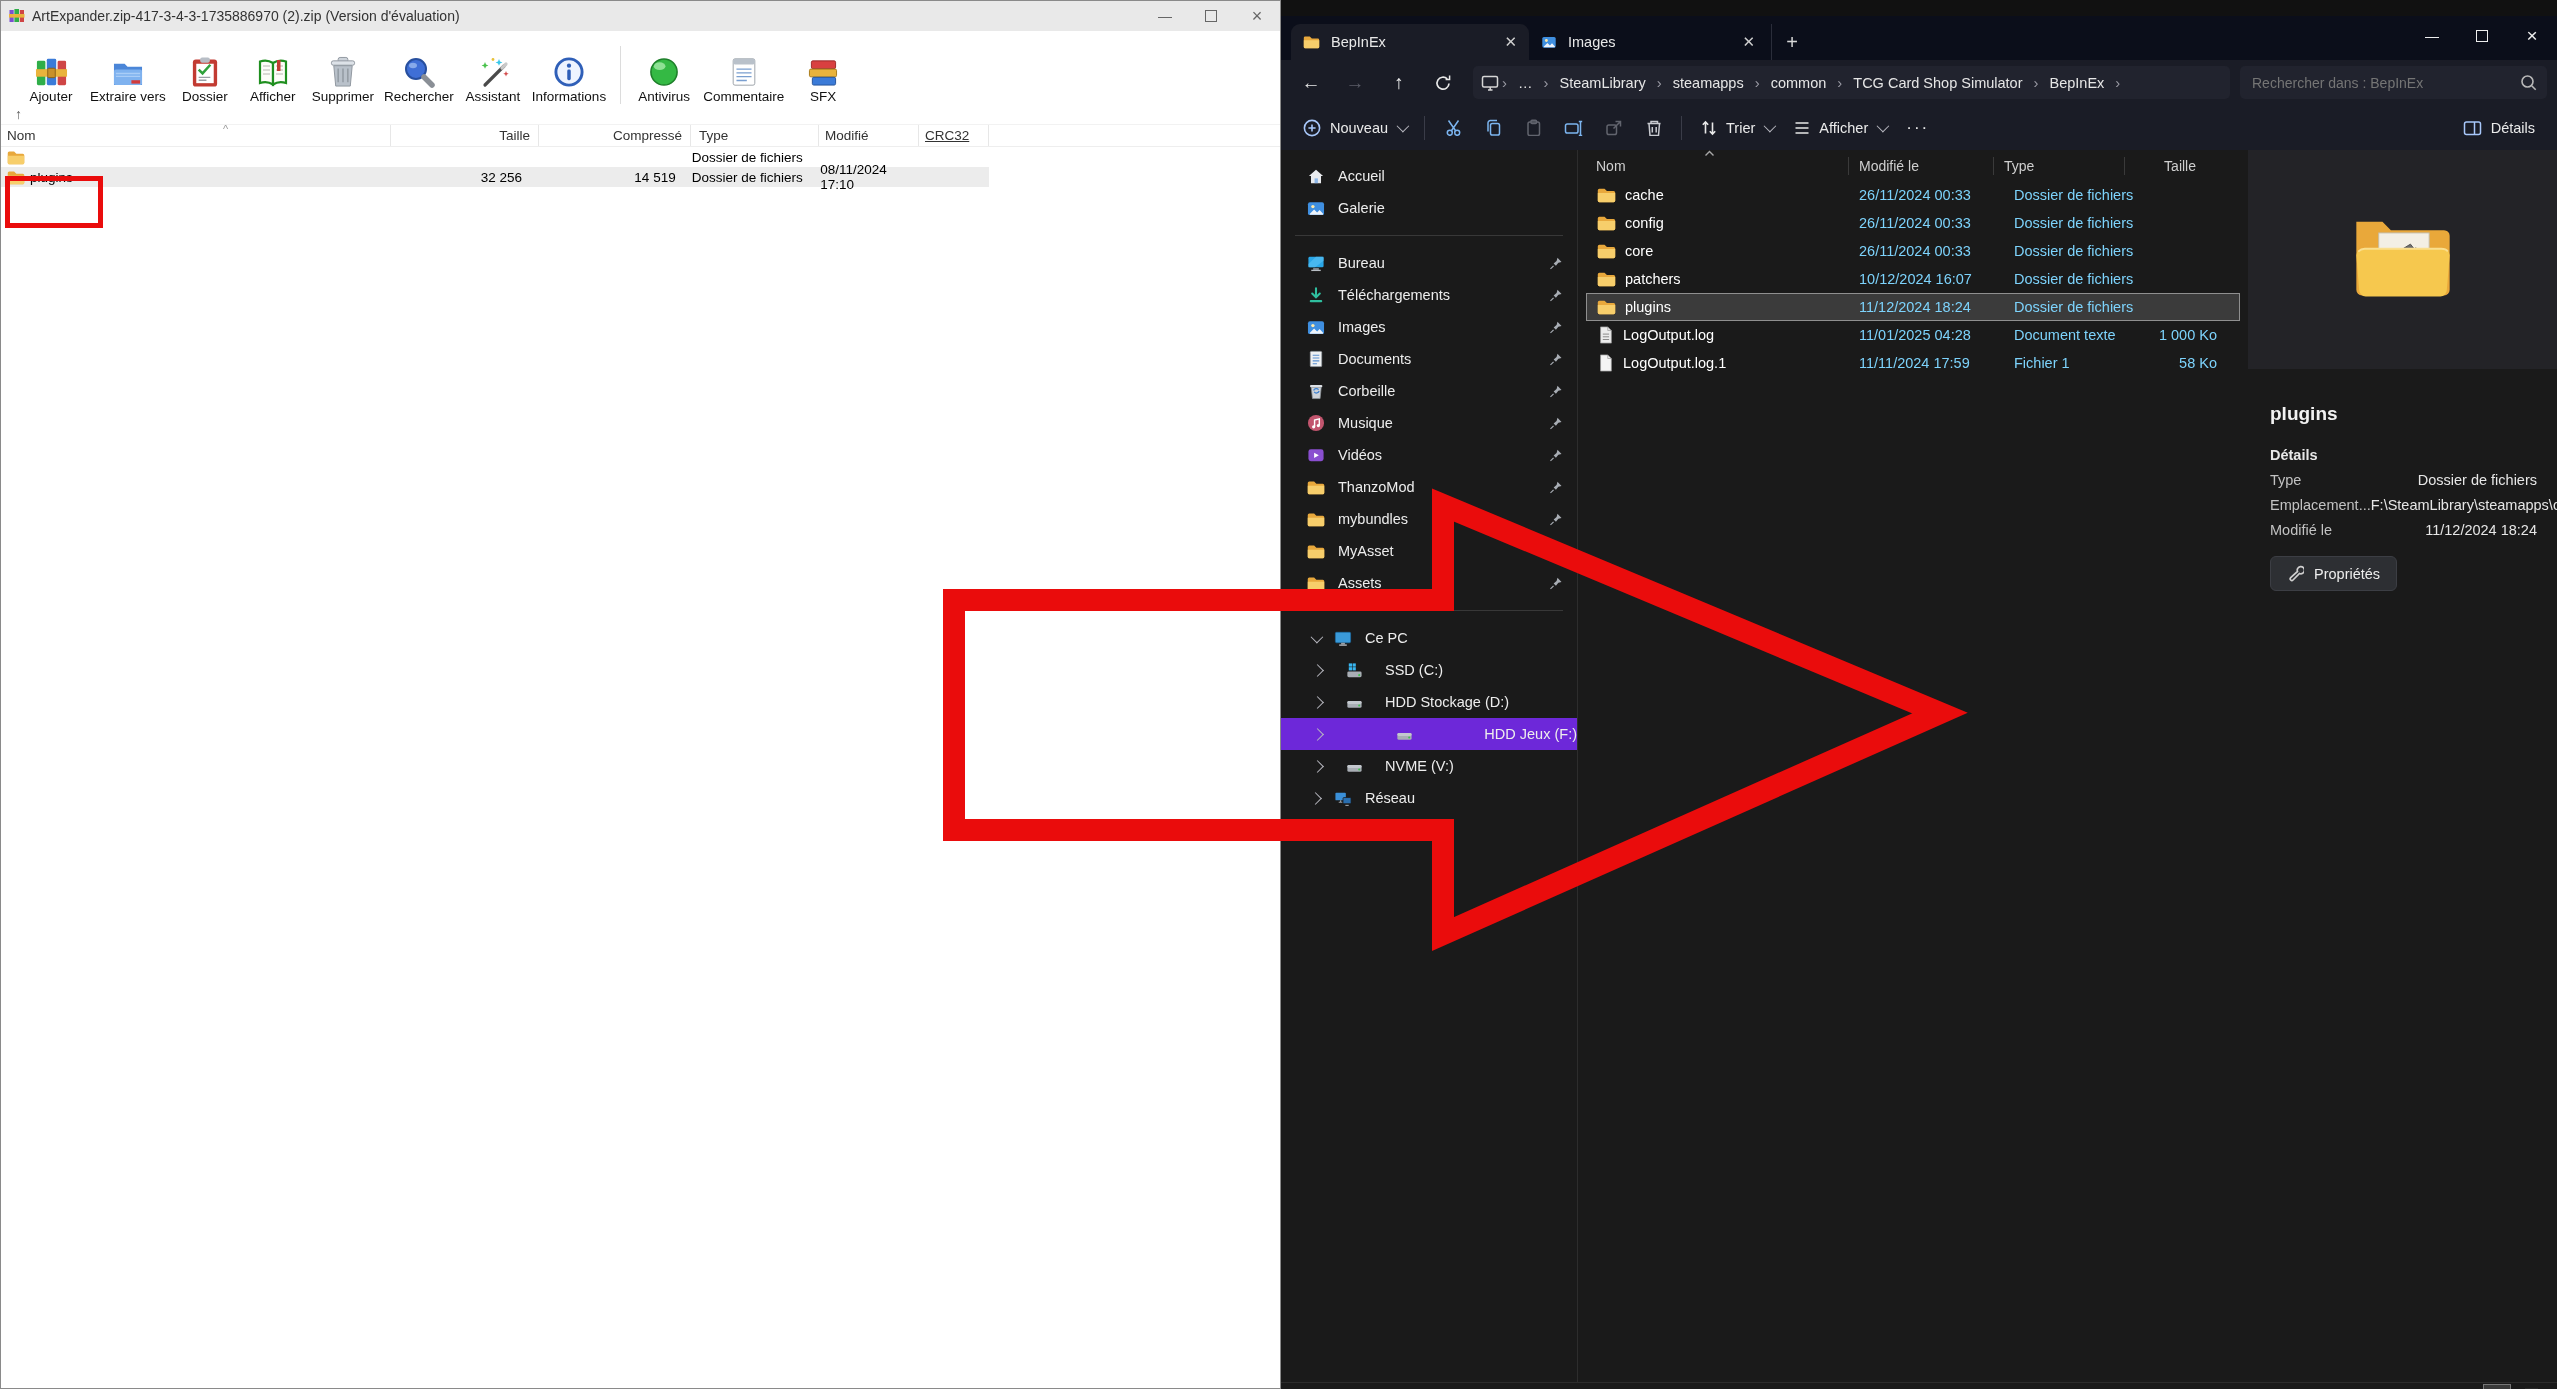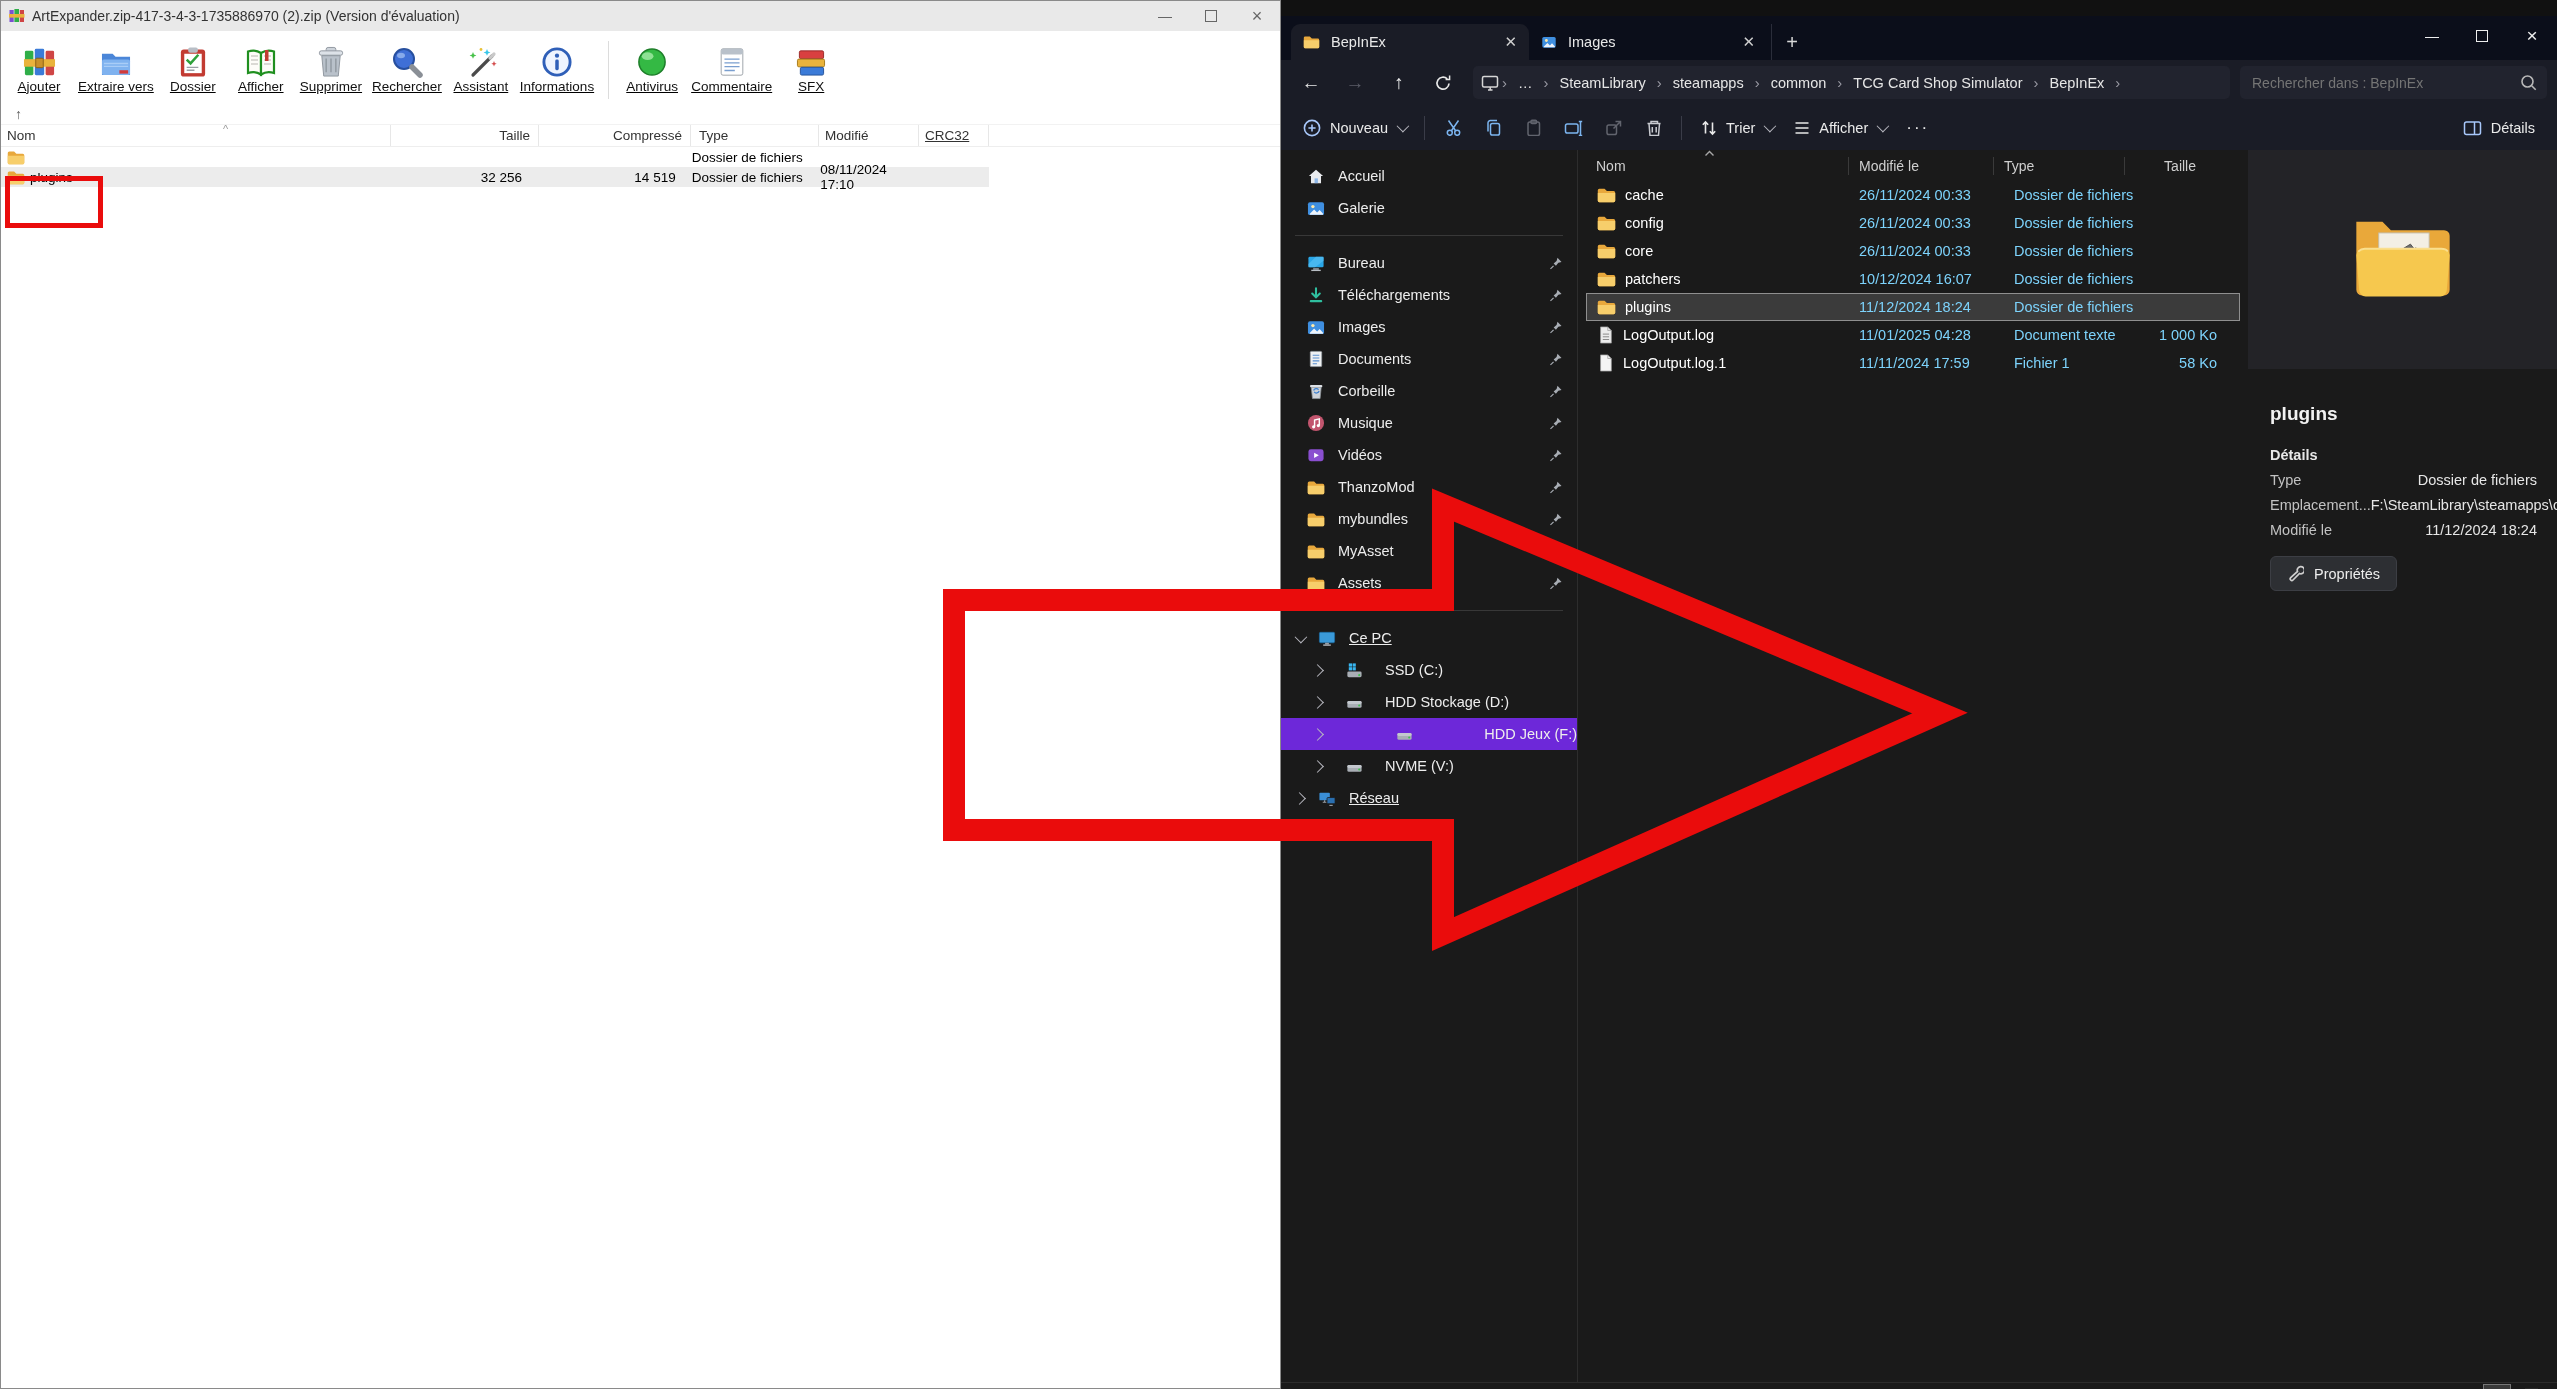--- a/index.html
+++ b/index.html
@@ -12,21 +12,21 @@
   .winrar{position:absolute;left:0;top:0;width:1281px;height:1389px;background:#fff;
           border:1px solid #8a8a8a;box-sizing:border-box;}
   .wr-titlebar{height:30px;background:#e9e9e9;display:flex;align-items:center;
                padding:0 0 0 8px;font-size:14px;color:#333;}
   .wr-title{margin-left:7px;white-space:nowrap;}
   .wr-ctls{margin-left:auto;display:flex;height:100%;}
   .wr-ctl{width:46px;display:flex;align-items:center;justify-content:center;color:#666;font-size:14px;}
   .wr-maxbox{width:10px;height:10px;border:1.5px solid #666;}
   .wr-menubar{height:25px;display:flex;align-items:center;padding-left:8px;font-size:14px;color:#111;background:#fff;}
   .wr-menu-item{padding:2px 11px;}
-  .wr-toolbar{height:70px;display:flex;align-items:center;padding:3px 0 0 4px;background:#fff;text-decoration:underline;}
+  .wr-toolbar{height:70px;display:flex;align-items:flex-end;padding:3px 0 0 16px;background:#fff;}
   .wr-tool{min-width:58px;padding:0 5px;display:flex;flex-direction:column;align-items:center;font-size:13.5px;color:#111;}
   .wr-tool .ticon{width:36px;height:34px;display:flex;align-items:center;justify-content:center;}
   .wr-toolsep{width:1px;height:58px;background:#dcdcdc;margin:2px 9px 0 9px;}
   .wr-addr{height:20px;display:flex;align-items:center;padding-left:14px;color:#5a5a5a;font-size:14px;border-bottom:1px solid #f2f2f2;}
   .wr-thead{display:flex;height:21px;align-items:center;font-size:13.5px;color:#333;position:relative;border-bottom:1px solid #eee;}
   .wr-th{box-sizing:border-box;border-right:1px solid #e7e7e7;height:100%;display:flex;align-items:center;}
   .wr-sortcaret{position:absolute;left:222px;top:-2px;color:#9a9a9a;font-size:11px;}
   .wr-c-name{width:390px;padding-left:6px;gap:5px;display:flex;align-items:center;}
   .wr-c-size{width:148px;justify-content:flex-end;padding-right:8px;display:flex;}
   .wr-c-comp{width:152px;justify-content:flex-end;padding-right:8px;display:flex;}
@@ -72,21 +72,21 @@
   .chev{width:9px;height:9px;border-right:1.6px solid #b8b8c0;border-bottom:1.6px solid #b8b8c0;box-sizing:border-box;}
   .chev-d{transform:rotate(45deg) translateY(-2px);}
   .chev-r{transform:rotate(-45deg);}
   .more-dots{letter-spacing:2px;color:#e8e8e8;font-size:17px;}
   .ex-body{position:absolute;top:134px;bottom:23px;left:0;right:0;display:flex;background:#1a1a1a;}
   .ex-sidebar{width:297px;box-sizing:border-box;padding-top:10px;border-right:1px solid #2d2d2d;overflow:hidden;}
   .sb-row{height:32px;display:flex;align-items:center;gap:13px;padding-left:26px;font-size:14.5px;color:#ededed;}
   .sb-row.sel{background:#6d28d9;justify-content:space-between;}
   .sb-row .pin{margin-left:auto;margin-right:14px;}
   .sb-div{height:1px;background:#383838;margin:11px 14px;}
-  .sb-tree1{padding-left:12px;text-decoration:underline;}
+  .sb-tree1{padding-left:28px;}
   .sb-tree2{padding-left:30px;gap:22px;}
   .tree-chev{width:12px;display:flex;justify-content:center;color:#9a9aa0;}
   .ex-filelist{flex:1;position:relative;padding:0 0 0 8px;}
   .fl-header{display:flex;height:31px;align-items:center;font-size:14px;color:#cfcfcf;position:relative;}
   .fl-h{box-sizing:border-box;display:flex;align-items:center;height:18px;}
   .fl-h + .fl-h{border-left:1px solid #3a3a3a;}
   .fl-sortcaret{position:absolute;left:118px;top:0px;}
   .fl-c-name{width:262px;padding-left:10px;gap:9px;}
   .fl-c-mod{width:145px;padding-left:10px;}
   .fl-c-type{width:131px;padding-left:10px;}

